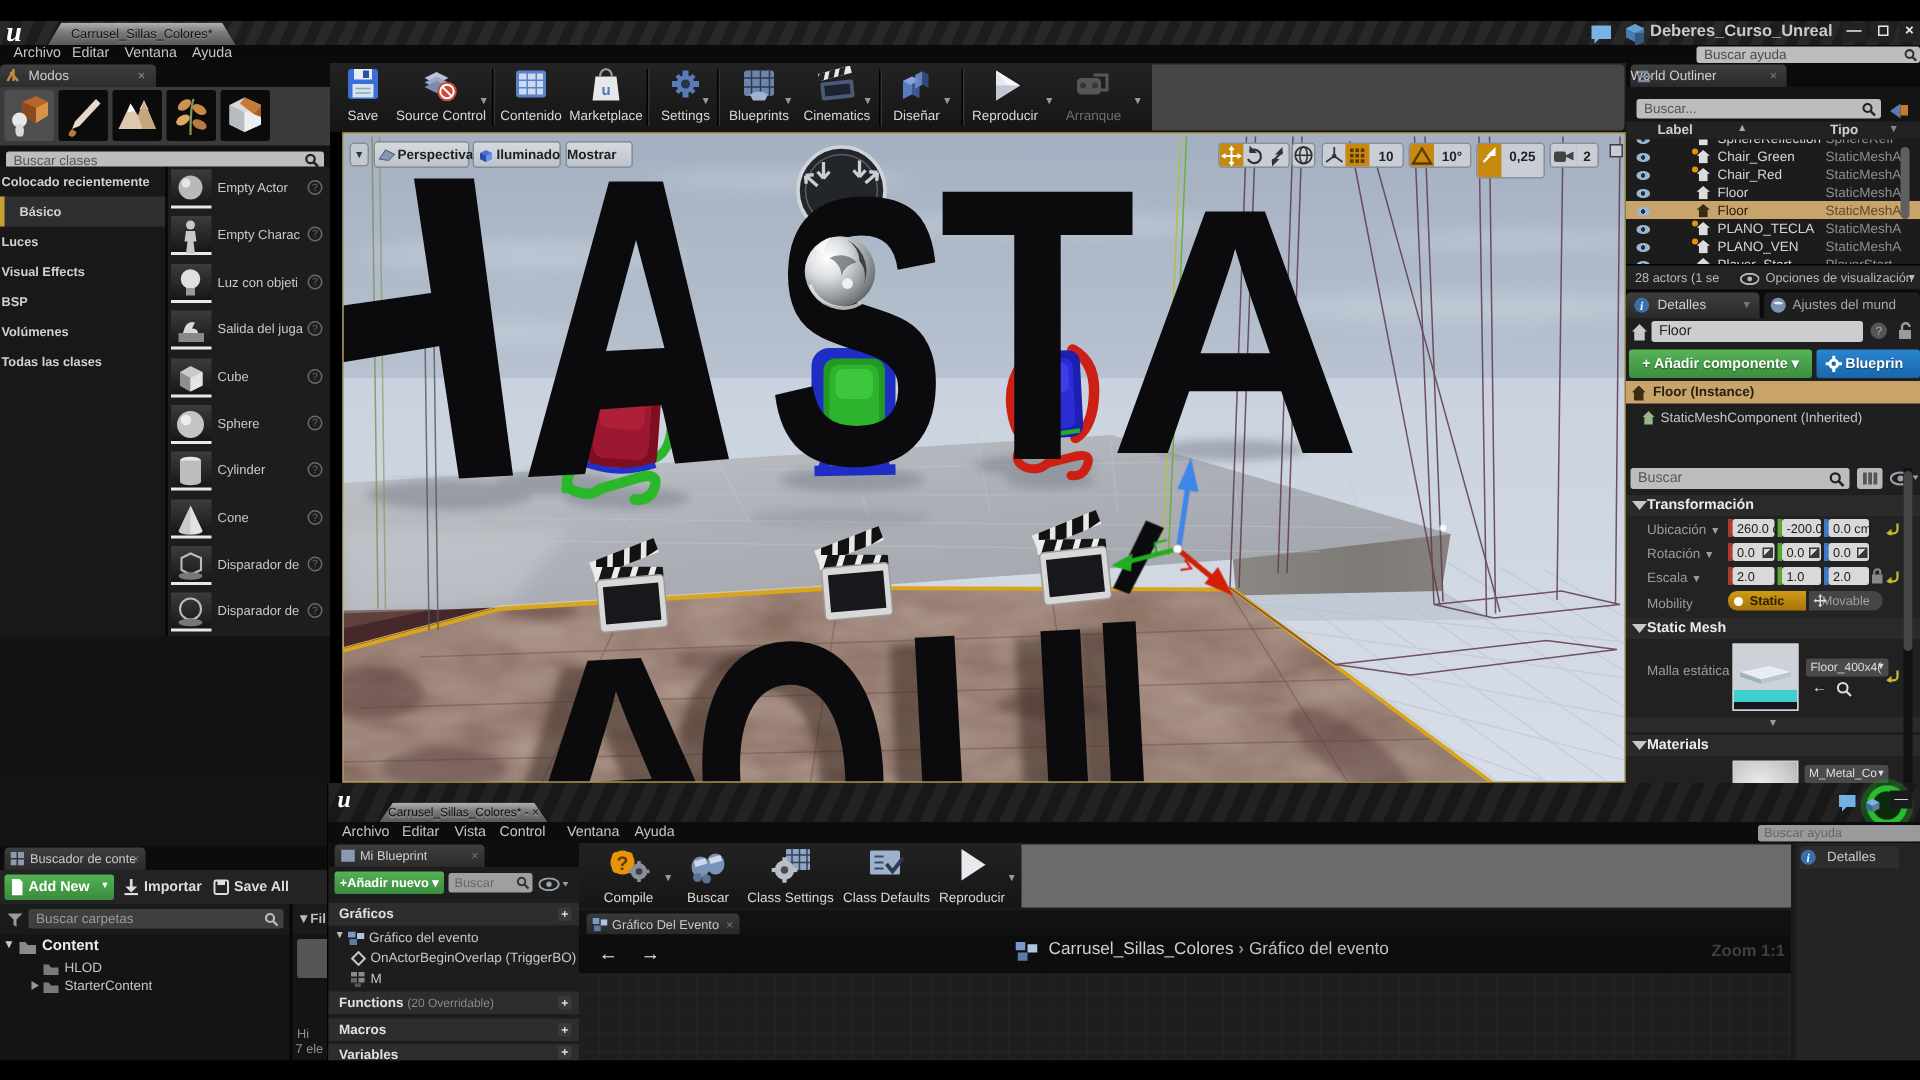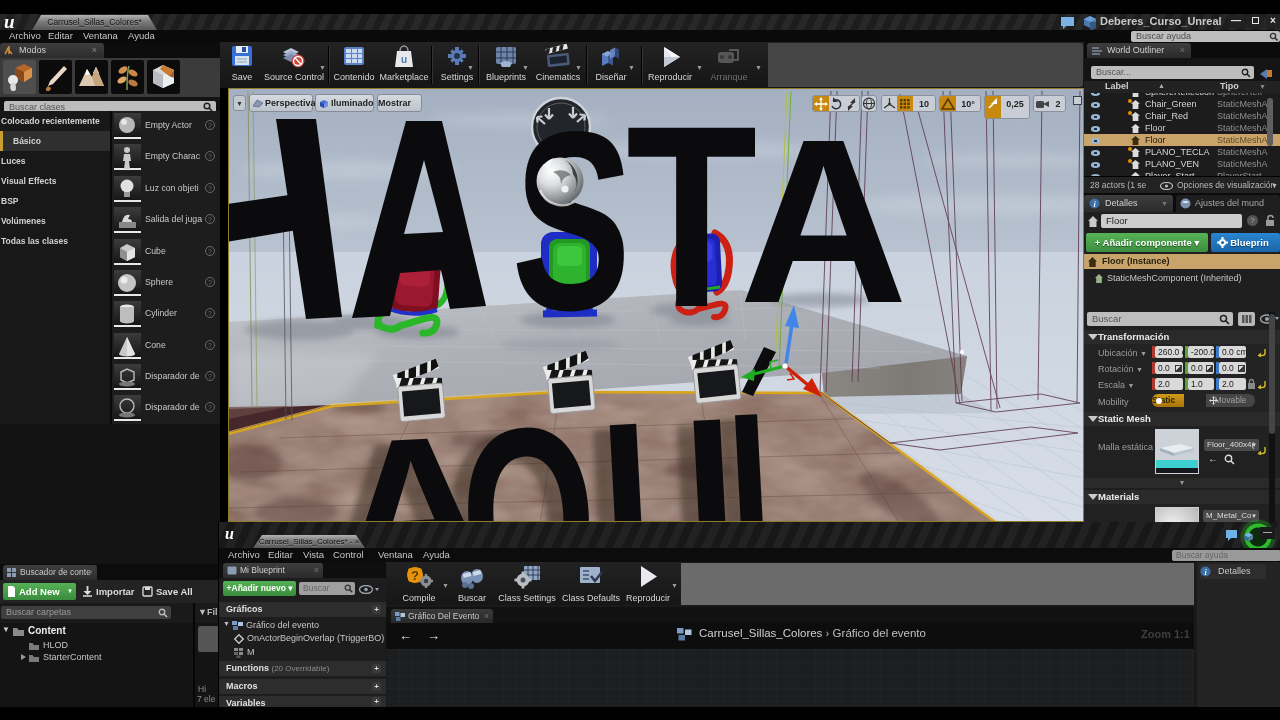--- a/index.html
+++ b/index.html
@@ -718,21 +718,21 @@
 </div>
 
 <div class="abs" id="rpanel">
  <div class="ptabrow" style="top:0"></div>
  <div class="ptab" style="left:3px;top:1px;width:104px"><svg style="position:absolute;left:5px;top:3px" width="11" height="10">
           <g stroke="#7a8aa0" stroke-width="1.6">
             <line x1="0" y1="2" x2="7" y2="2"></line>
             <line x1="0" y1="5" x2="10" y2="5"></line>
             <line x1="0" y1="8" x2="8" y2="8"></line>
           </g>
-        </svg><span style="margin-left:20px">World Outliner</span><span style="position:absolute;right:6px;color:#777">×</span></div>
+        </svg><span style="">World Outliner</span><span style="position:absolute;right:6px;color:#777">×</span></div>
  <div class="abs searchbox" style="left:7px;top:24px;width:163px;height:13px;font-size:9px;line-height:13px;padding-left:5px;color:#555">Buscar...<svg style="position:absolute;right:3px;top:2px" width="10" height="10">
           <circle cx="4" cy="4" r="2.7" fill="none" stroke="#222" stroke-width="1.4"></circle>
           <line x1="6" y1="6" x2="9" y2="9" stroke="#222" stroke-width="1.6"></line>
         </svg></div>
  <svg class="abs" style="left:174px;top:24px" width="16" height="14">
         <path d="M2 8 l7 -5 v10 z" fill="#5a7ab0"></path>
         <rect x="9" y="4" width="5" height="7" fill="#c87a2a"></rect>
       </svg>
  <div class="abs" style="left:0;top:39px;width:196px;height:12px;background:#222;color:#cfcfcf;font-size:9px;font-weight:bold">
         <span style="position:absolute;left:21px">Label</span>
@@ -888,21 +888,21 @@
       <div class="fld" style="left:135px;top:336px;width:27px">2.0</div>
  <svg class="abs" style="left:163px;top:336px" width="9" height="12">
         <rect x="1" y="5" width="7" height="6" fill="#888"></rect>
         <path d="M2.5 5 V3.5 a2 2 0 0 1 4 0 V5" fill="none" stroke="#888" stroke-width="1.4"></path>
       </svg>
  <svg class="abs" style="left:173px;top:338px" width="10" height="9">
         <path d="M8 1 v4 a2.5 2.5 0 0 1 -2.5 2.5 H1.5" fill="none" stroke="#c8b82a" stroke-width="1.5"></path>
         <path d="M4 4.5 L0.5 7.5 L4 9.5 Z" fill="#c8b82a"></path>
       </svg>
  <div class="rowlbl" style="top:355px">Mobility</div>
- <div class="abs" style="left:68px;top:352px;width:32px;height:13px;background:linear-gradient(#d09a18,#a87408);border-radius:6px 0 0 6px;color:#2e2000;font-size:8.5px;font-weight:bold;text-align:left;line-height:13px"><span style="position:absolute;left:4px;top:3.5px;width:6px;height:6px;border-radius:50%;background:#fff"></span>Static</div>
+ <div class="abs" style="left:68px;top:352px;width:52px;height:13px;background:linear-gradient(#d09a18,#a87408);border-radius:6px 0 0 6px;color:#2e2000;font-size:8.5px;font-weight:bold;text-align:center;line-height:13px"><span style="position:absolute;left:4px;top:3.5px;width:6px;height:6px;border-radius:50%;background:#fff"></span>Static</div>
  <div class="abs" style="left:122px;top:352px;width:49px;height:13px;background:#454545;border-radius:0 6px 6px 0;color:#a0a0a0;font-size:8.5px;text-align:center;line-height:13px"><svg style="position:absolute;left:3px;top:2px" width="9" height="9">
           <g stroke="#ddd" stroke-width="1">
             <line x1="4.5" y1="1" x2="4.5" y2="8"></line>
             <line x1="1" y1="4.5" x2="8" y2="4.5"></line>
           </g>
           <g fill="#ddd">
             <path d="M4.5 0 l1.4 1.8 h-2.8 z"></path>
             <path d="M4.5 9 l1.4 -1.8 h-2.8 z"></path>
             <path d="M0 4.5 l1.8 -1.4 v2.8 z"></path>
             <path d="M9 4.5 l-1.8 -1.4 v2.8 z"></path>
@@ -973,21 +973,21 @@
           <line x1="1" y1="10" x2="10" y2="10" stroke="#ddd" stroke-width="1.5"></line>
         </svg><span style="margin-left:14px">Importar</span></div>
  <div class="abs" style="left:142px;top:61px;width:56px;height:17px;color:#ddd;font-size:9.5px;font-weight:bold;line-height:17px"><svg style="position:absolute;left:0;top:3px" width="11" height="11">
           <rect x="1" y="1" width="9" height="9" rx="1" fill="none" stroke="#ddd" stroke-width="1.3"></rect>
           <rect x="3" y="1" width="5" height="3" fill="#ddd"></rect>
         </svg><span style="margin-left:14px">Save All</span></div>
  <div class="abs" style="left:0;top:81px;width:218px;height:20px;background:#1a1a1a"></div>
  <svg class="abs" style="left:4px;top:85px" width="12" height="12">
         <path d="M1 2 h10 l-4 4 v5 l-2 -1.5 v-3.5 z" fill="#999"></path>
       </svg>
- <div class="abs" style="left:1px;top:84px;width:170px;height:13px;background:#3f3f3f;border-radius:2px;color:#9a9a9a;font-size:9px;line-height:13px;padding-left:5px">Buscar carpetas<svg style="position:absolute;right:3px;top:2px" width="10" height="10">
+ <div class="abs" style="left:19px;top:84px;width:170px;height:13px;background:#3f3f3f;border-radius:2px;color:#9a9a9a;font-size:9px;line-height:13px;padding-left:5px">Buscar carpetas<svg style="position:absolute;right:3px;top:2px" width="10" height="10">
           <circle cx="4" cy="4" r="2.7" fill="none" stroke="#bbb" stroke-width="1.4"></circle>
           <line x1="6" y1="6" x2="9" y2="9" stroke="#bbb" stroke-width="1.6"></line>
         </svg></div>
  <div class="abs" style="left:2px;top:103px;color:#c9c9c9;font-size:8px">▼</div>
  <svg class="abs" style="left:12px;top:104px" width="13" height="11">
         <path d="M1 2 h4 l1.5 2 H12 v6 H1 z" fill="#8a8a8a"></path>
       </svg>
  <div class="abs" style="left:28px;top:103px;color:#ececec;font-size:10px;font-weight:bold">Content</div>
  <svg class="abs" style="left:28px;top:119px" width="12" height="10">
         <path d="M1 2 h3.5 l1.5 2 H11 v5 H1 z" fill="#7a7a7a"></path>

